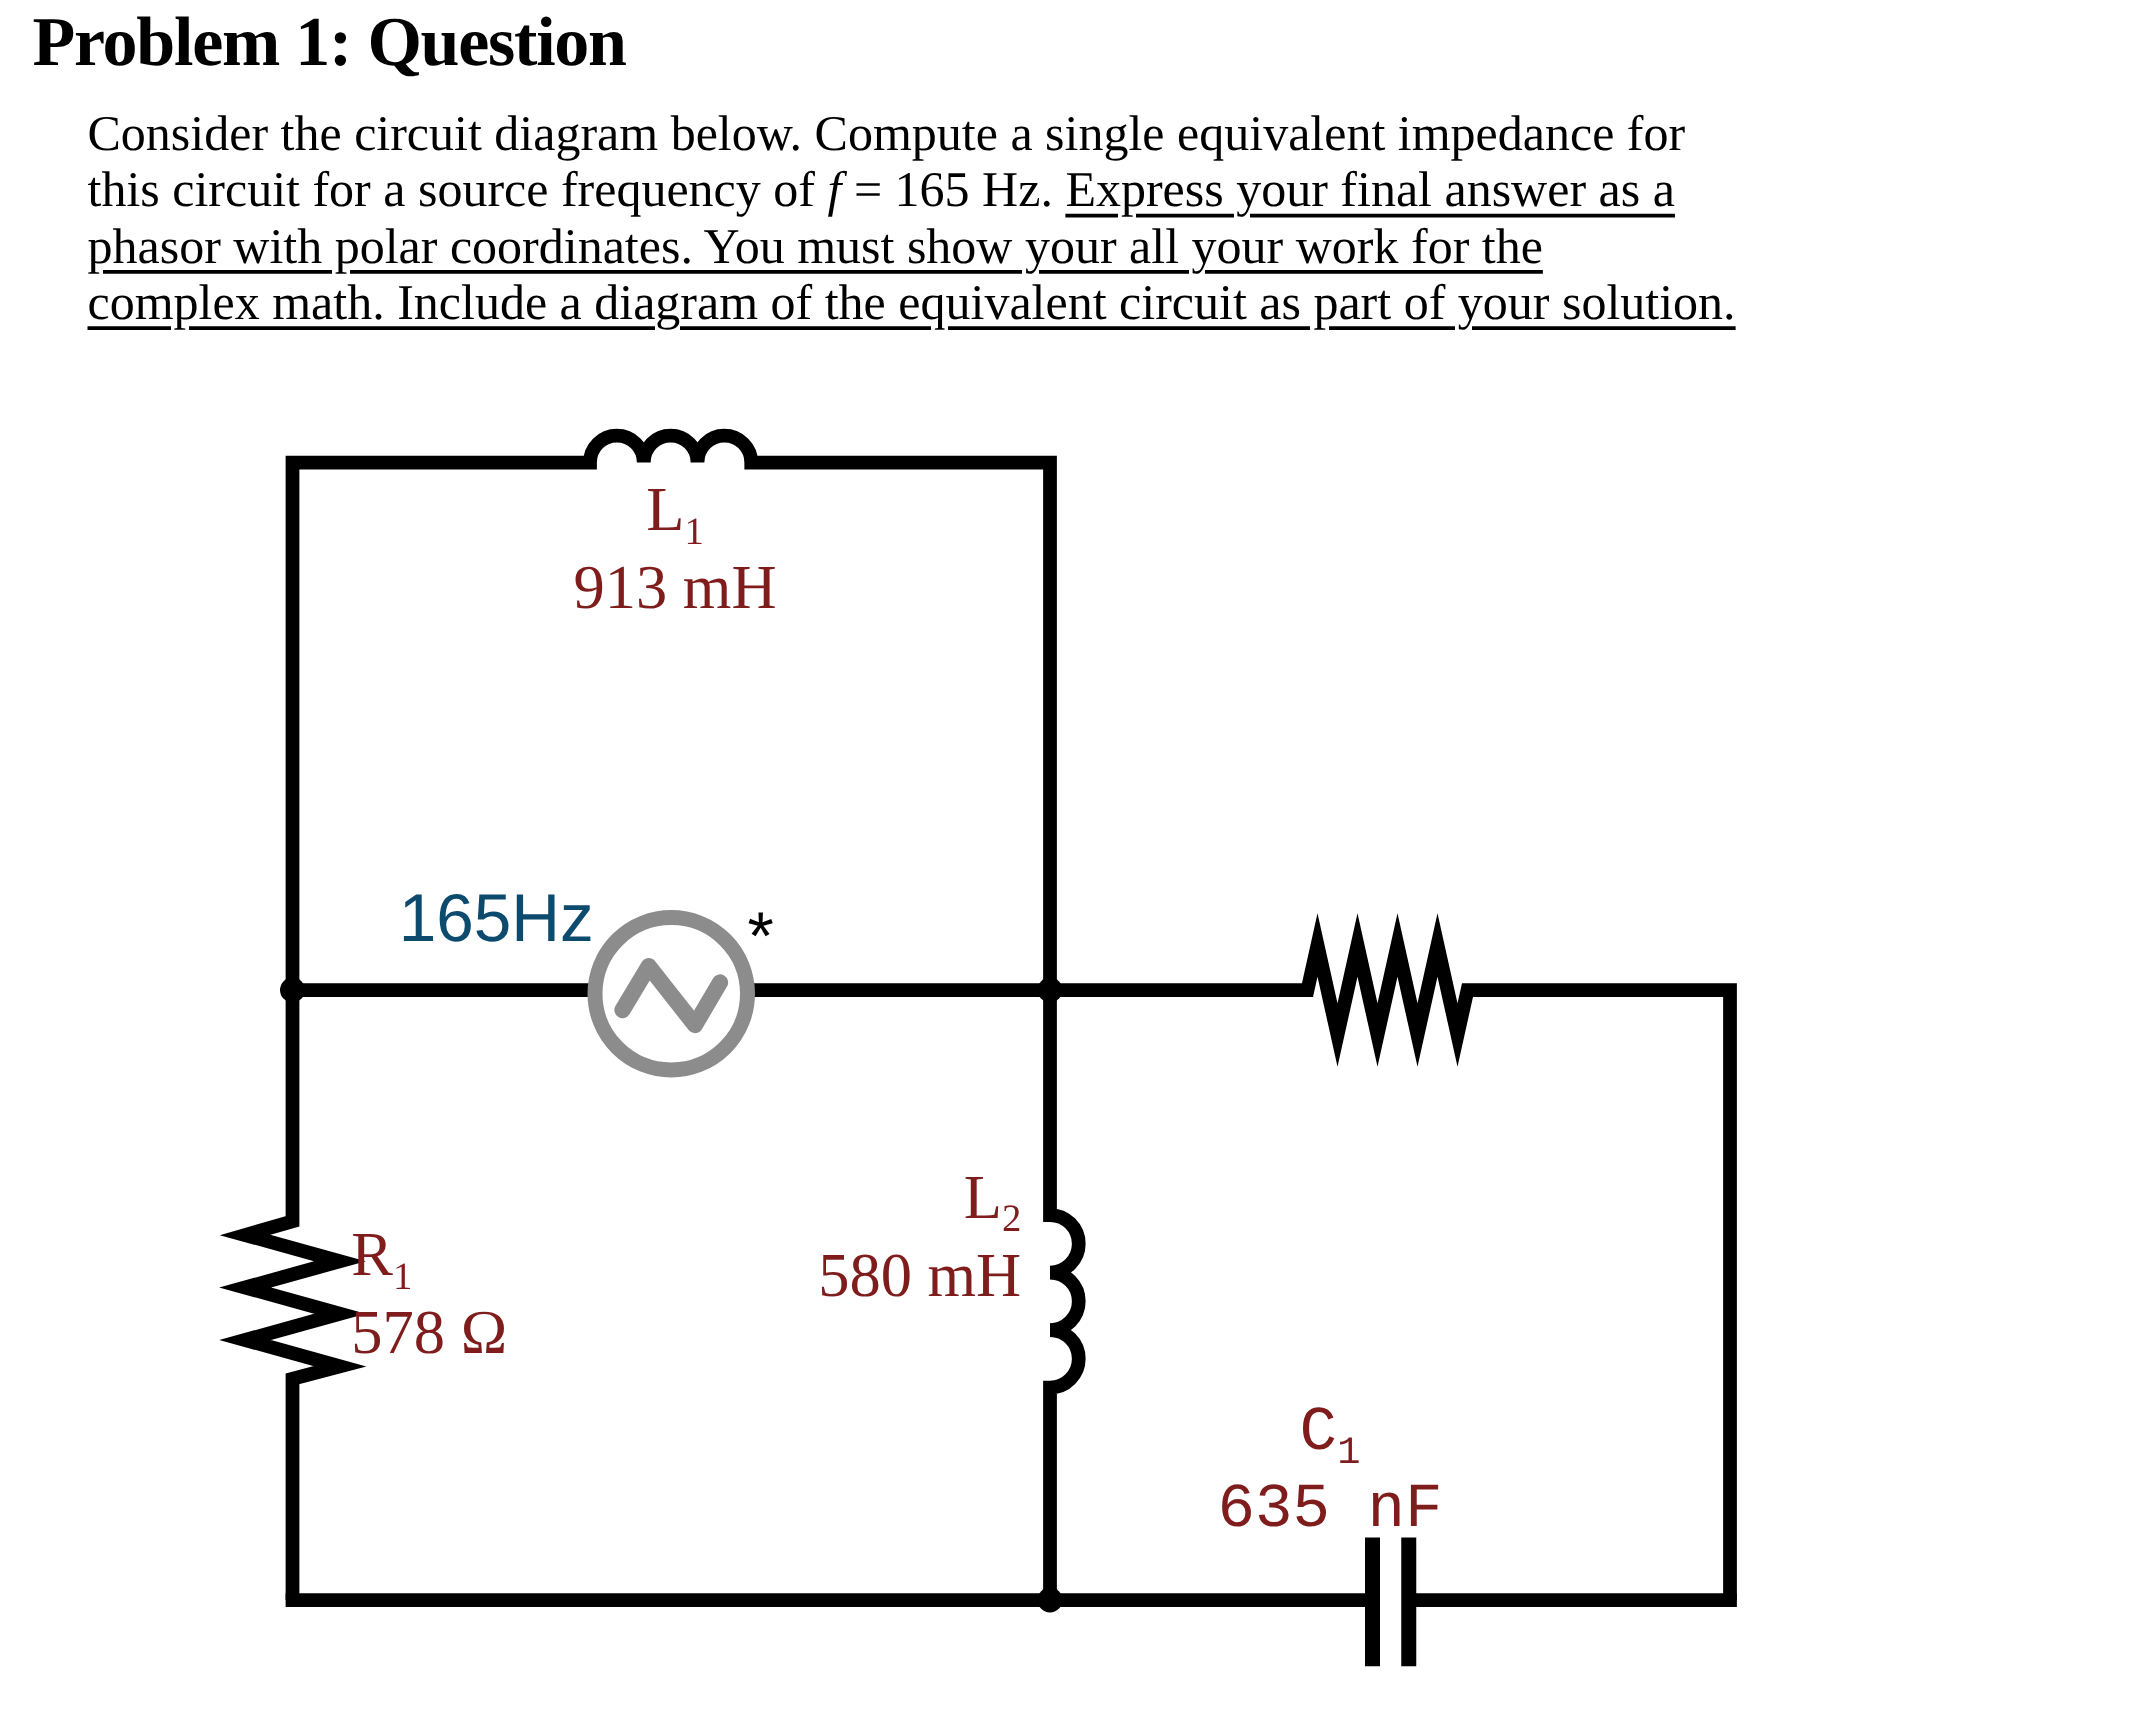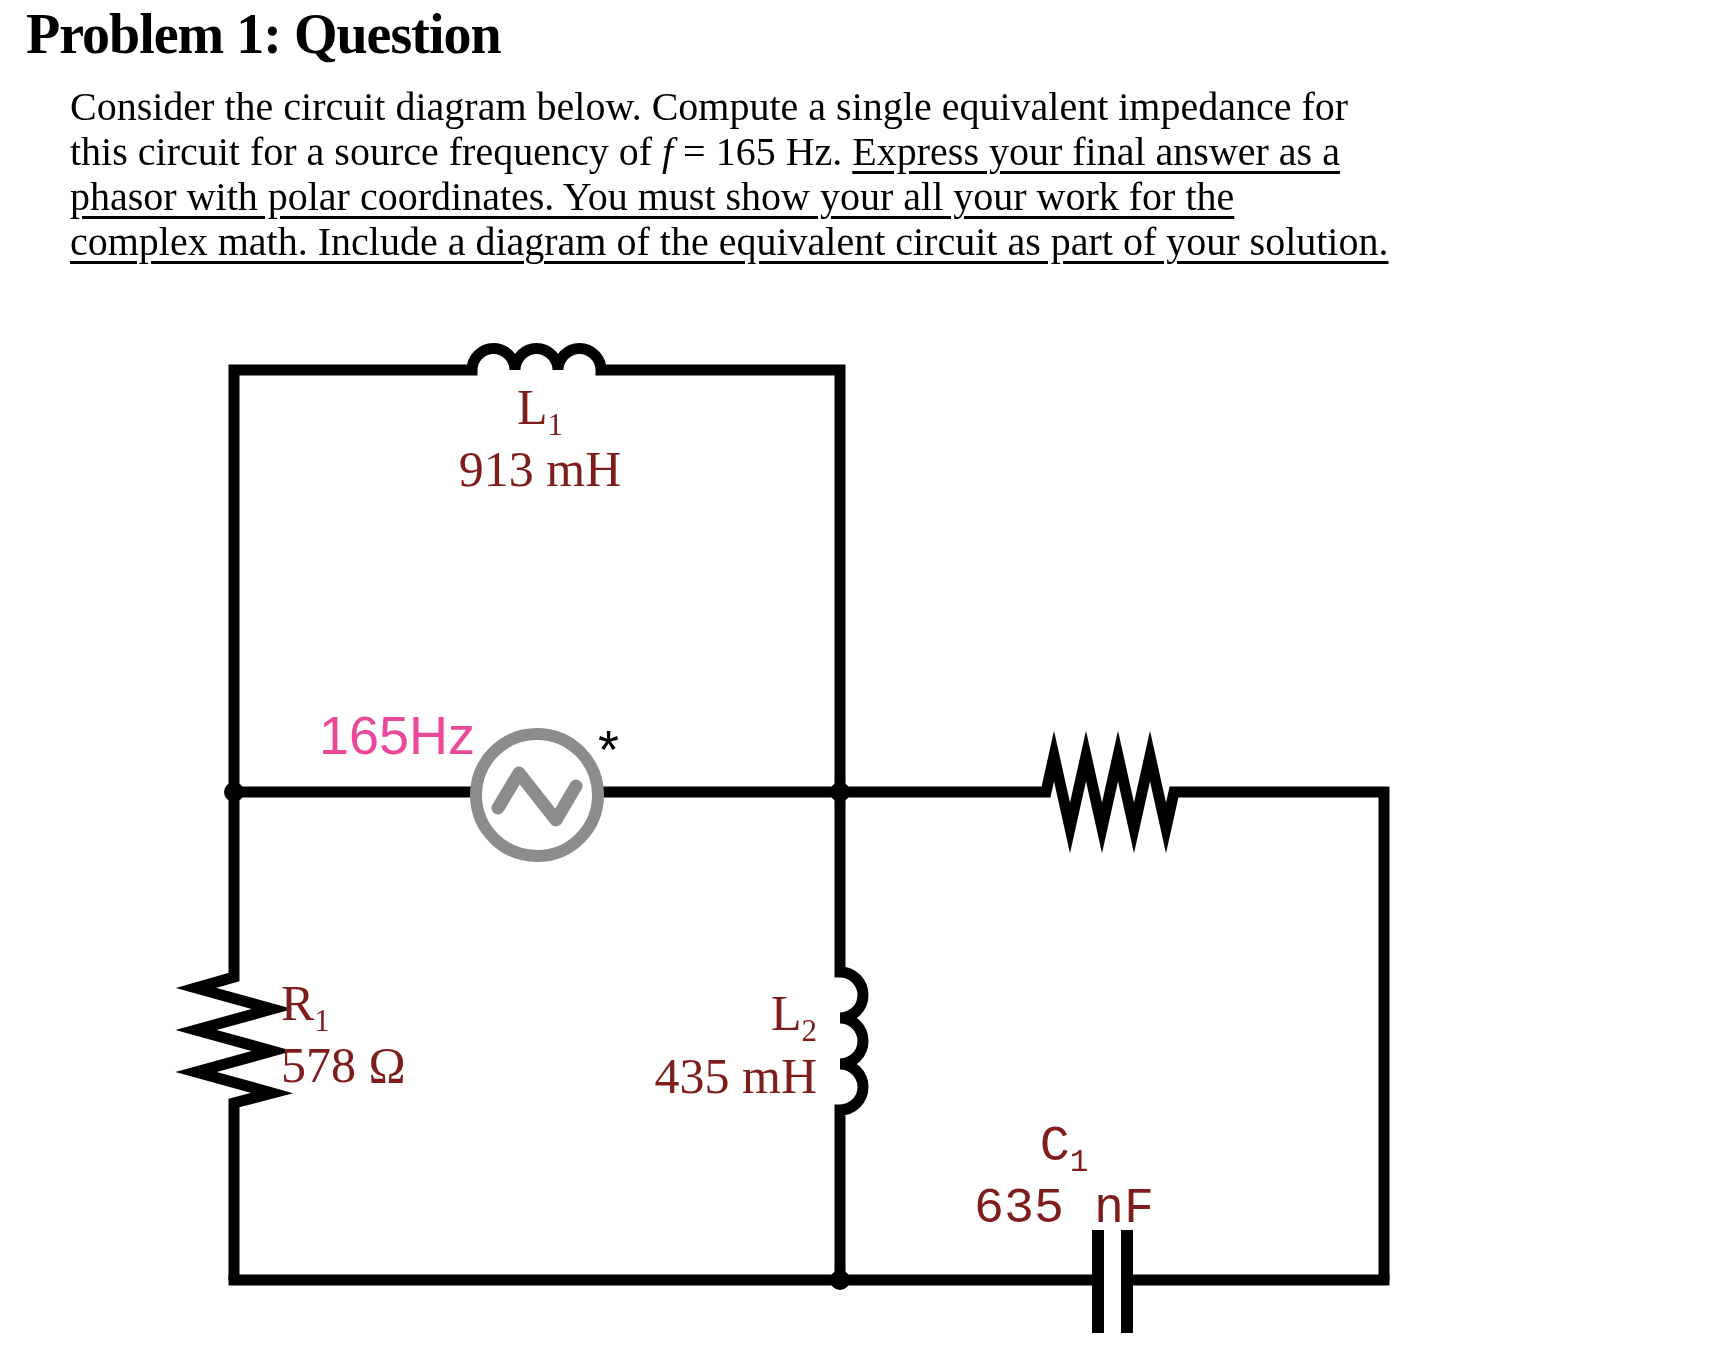--- a/index.html
+++ b/index.html
@@ -52,21 +52,21 @@
     font-size: 50px;
     line-height: 62px;
     color: #7f1d1d;
   }
   .clabel sub { font-size: 62%; line-height: 0; }
   .freq-label {
     position: absolute;
     font-family: "Liberation Sans", sans-serif;
     font-size: 54px;
     line-height: 54px;
-    color: #ec4899;
+    color: #0c4a6e;
   }
   .star-label {
     position: absolute;
     font-family: "Liberation Sans", sans-serif;
     font-size: 54px;
     line-height: 54px;
     color: #000;
   }
   .ta-c { text-align: center; }
   .ta-r { text-align: right; }
@@ -118,23 +118,23 @@
   <div class="freq-label ta-r" style="left:235px; top:708px; width:240px;">165Hz</div>
 
   <div class="star-label" style="left:598px; top:722px;">*</div>
 
 
   <div class="clabel" style="left:281px; top:952px;margin-top:20px;">
     <div><span>R</span><sub>1</sub></div>
     <div>578 Ω</div>
   </div>
 
-  <div class="clabel ta-r" style="left:517px; top:982px; width:300px; line-height:63px;">
+  <div class="clabel ta-r" style="left:517px; top:926px; width:300px; line-height:63px;">
     <div><span>L</span><sub>2</sub></div>
-    <div>435 mH</div>
+    <div>580 mH</div>
   </div>
 
   <div class="clabel ta-c" style="left:914px; top:1116px; width:300px;font-family:Liberation Mono, monospace;">
     <div><span>C</span><sub>1</sub></div>
     <div>635 nF</div>
   </div>
 
 </div>
 
 </body></html>

